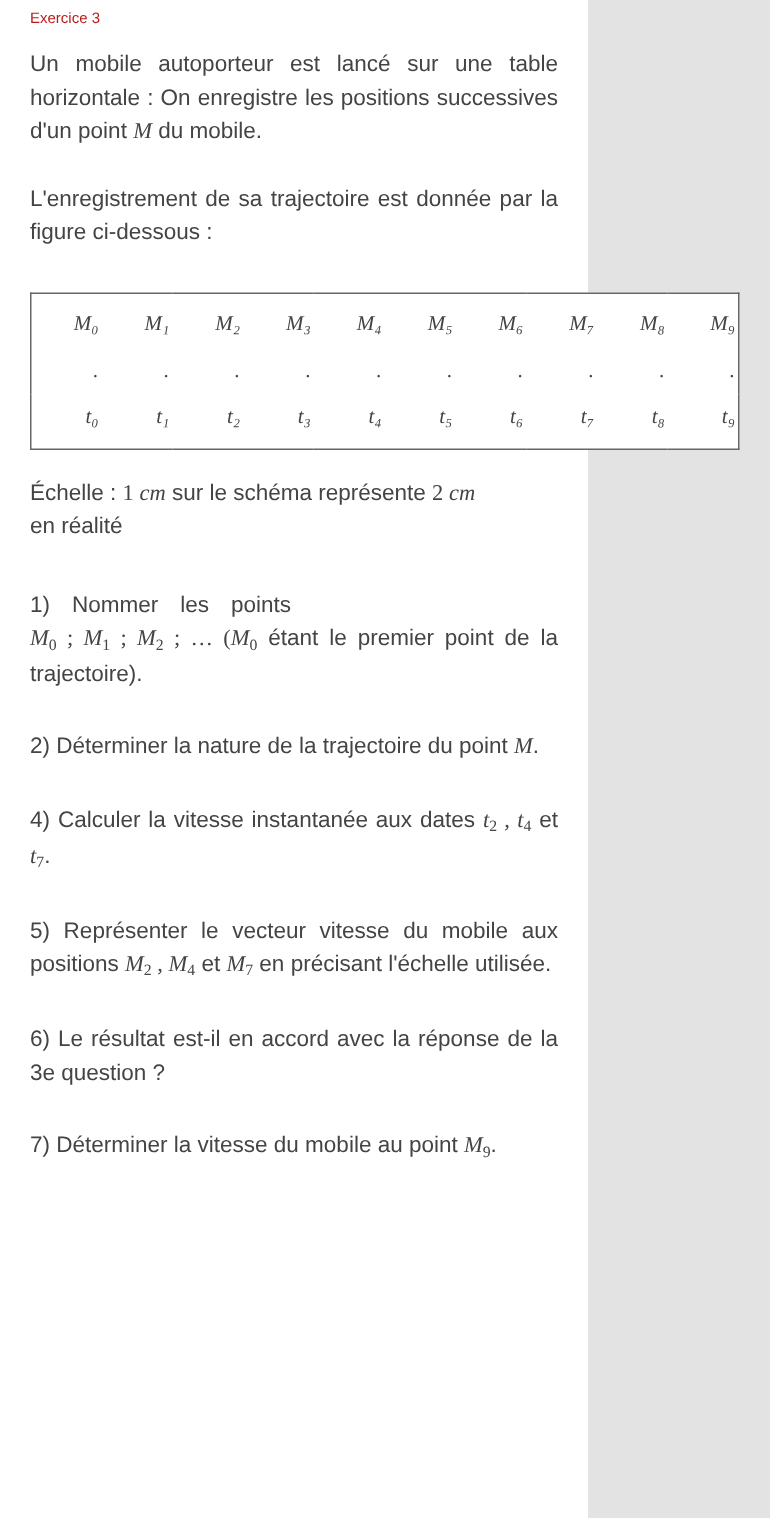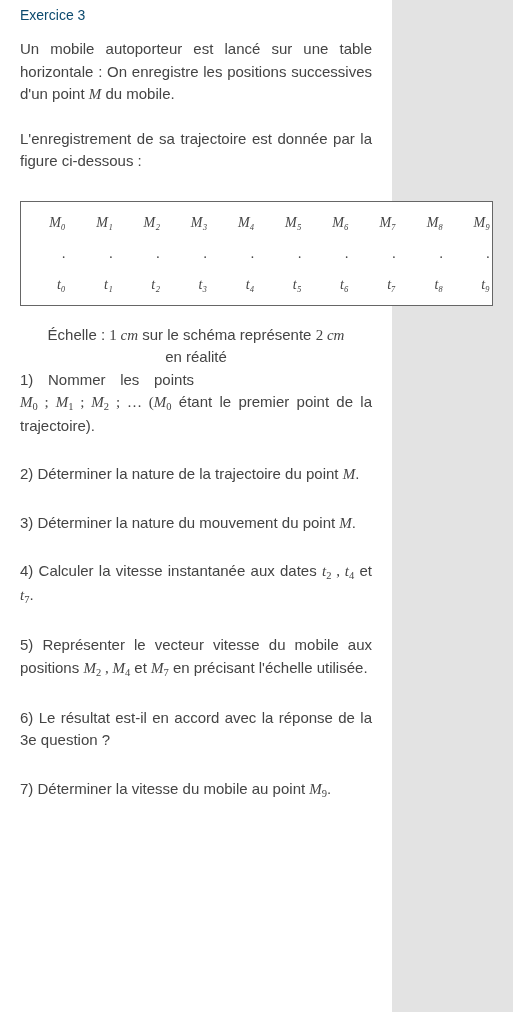--- a/index.html
+++ b/index.html
@@ -26,22 +26,22 @@
     width: 392px;
     padding: 5px 20px 20px 20px;
   }
   .wide-area {
     position: relative;
     width: 513px;
     margin-left: -20px;
     padding: 0 20px;
   }
   .ex-title {
-    color: #0c4a6e;
-    font-size: 14px;
+    color: #b91c1c;
+    font-size: 10px;
     margin-bottom: 12px;
   }
   p { margin: 0 0 22px 0; }
   .justify { text-align: justify; }
 
   table.trajectory {
     width: 100%;
     border-collapse: collapse;
     border: 1px solid #666;
     table-layout: fixed;
@@ -61,21 +61,21 @@
 
   
   .math {
     font-family: "Times New Roman", "STIX", serif;
     white-space: nowrap;
   }
   .math .v { font-style: italic; }
   .math .n { font-style: normal; }
   .math sub { font-size: 0.7em; font-style: normal; vertical-align: -0.3em; }
 
-  .scale { text-align: center; }
+  .scale { text-align: left; margin-bottom: 30px; }
   .spacer-lg { margin-bottom: 28px; }
 
   .q { text-align: justify; margin-bottom: 26px; }
   .spread { word-spacing: 0.7em; }
 </style>
 </head>
 <body>
 
 <div class="right-strip"></div>
 
@@ -139,23 +139,20 @@
 
   <p class="q">
     <span class="spread">1) Nommer les points </span><br>
     <span class="math"><span class="v">M</span><sub>0</sub> ; <span class="v">M</span><sub>1</sub> ; <span class="v">M</span><sub>2</sub> ; … (<span class="v">M</span><sub>0</sub></span><span> étant le premier point de la trajectoire).</span>
   </p>
 
   <p class="q">
     <span>2) Déterminer la nature de la trajectoire du point </span><span class="math"><span class="v">M</span></span><span>.</span>
   </p>
 
-  <p class="q">
-    <span>3) Déterminer la nature du mouvement du point </span><span class="math"><span class="v">M</span></span><span>.</span>
-  </p>
 
   <p class="q">
     <span>4) Calculer la vitesse instantanée aux dates </span><span class="math"><span class="v">t</span><sub>2</sub> , <span class="v">t</span><sub>4</sub></span><span> et </span><span class="math"><span class="v">t</span><sub>7</sub></span><span>.</span>
   </p>
 
   <p class="q">
     <span>5) Représenter le vecteur vitesse du mobile aux positions </span><span class="math"><span class="v">M</span><sub>2</sub> , <span class="v">M</span><sub>4</sub></span><span> et </span><span class="math"><span class="v">M</span><sub>7</sub></span><span> en précisant l'échelle utilisée.</span>
   </p>
 
   <p class="q">6) Le résultat est-il en accord avec la réponse de la 3e question ?</p>

